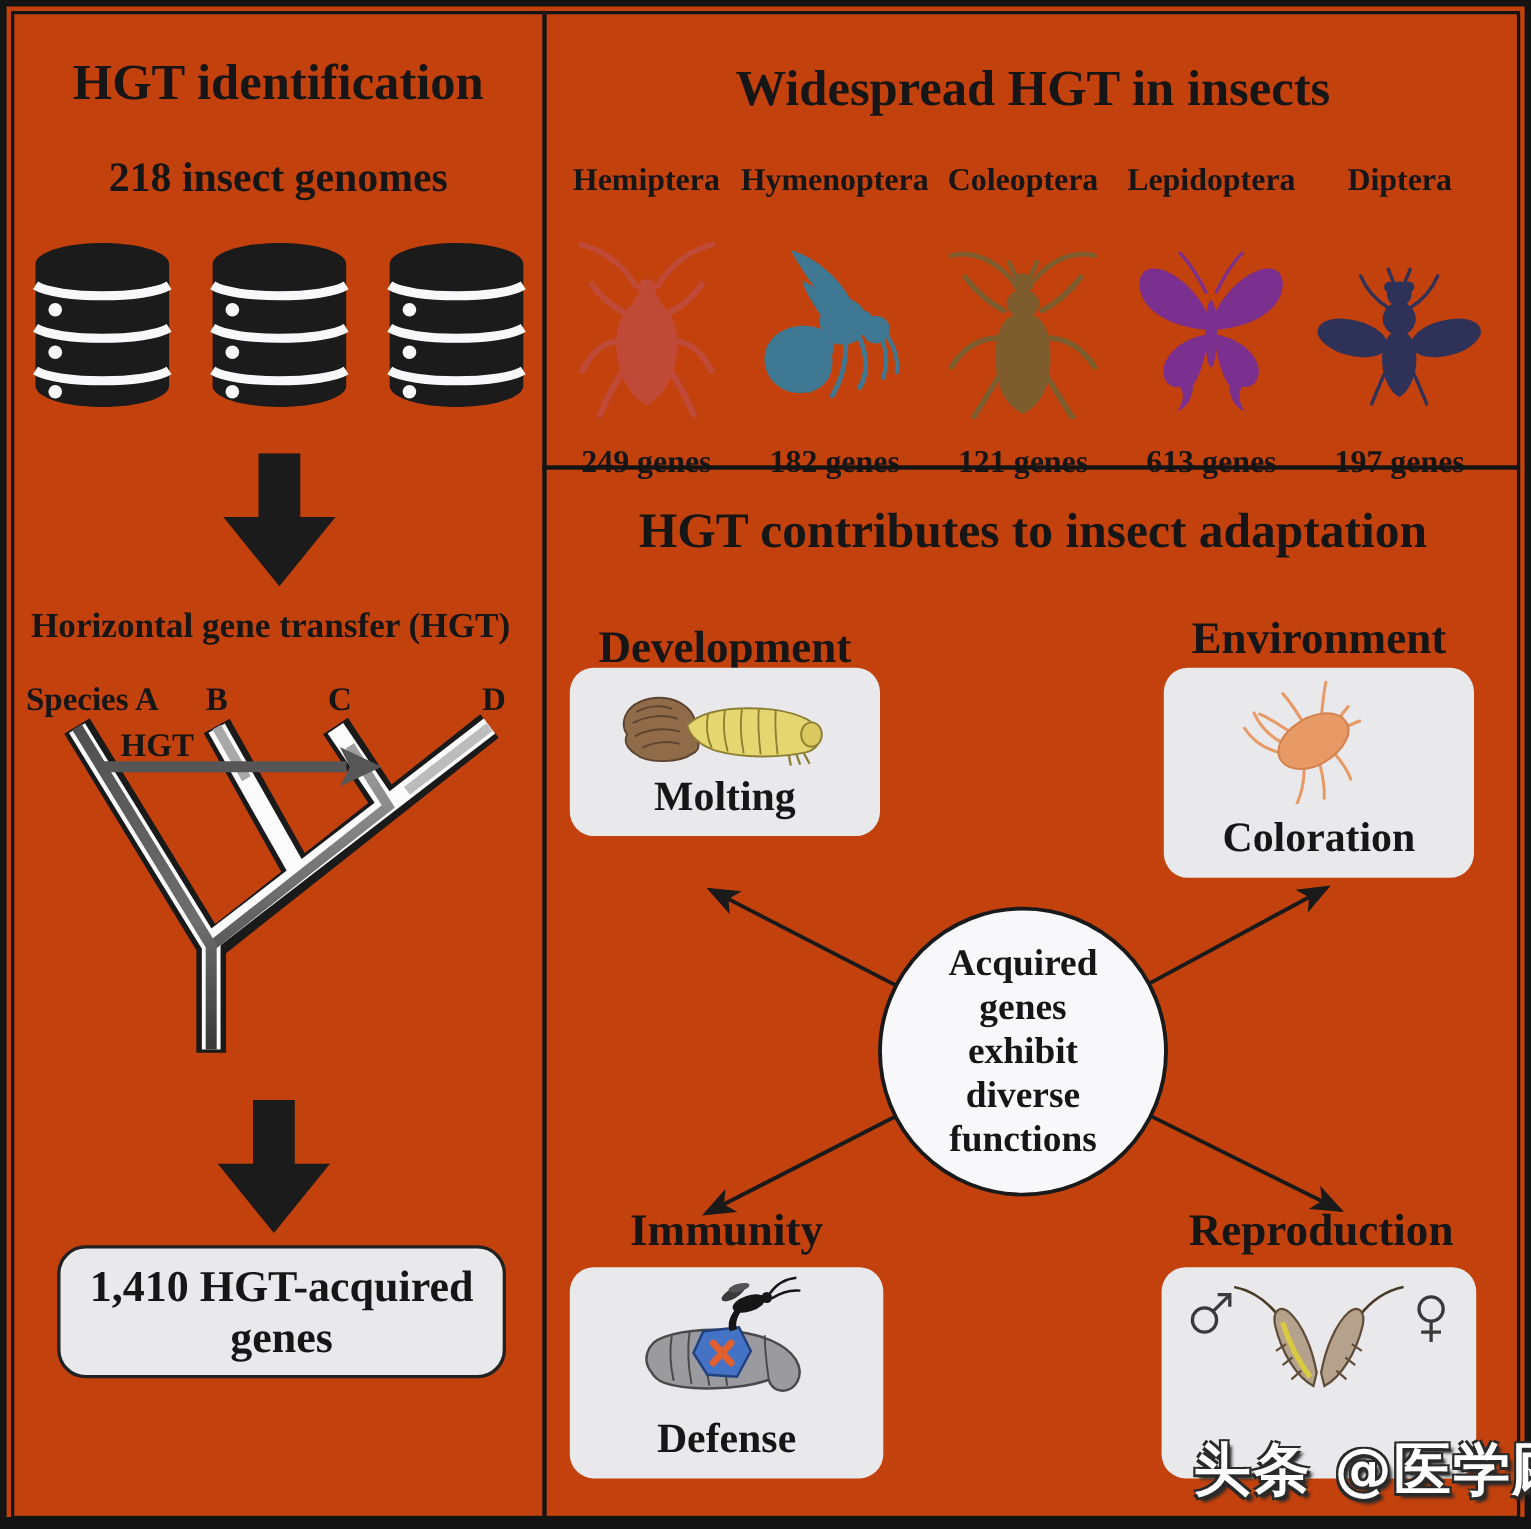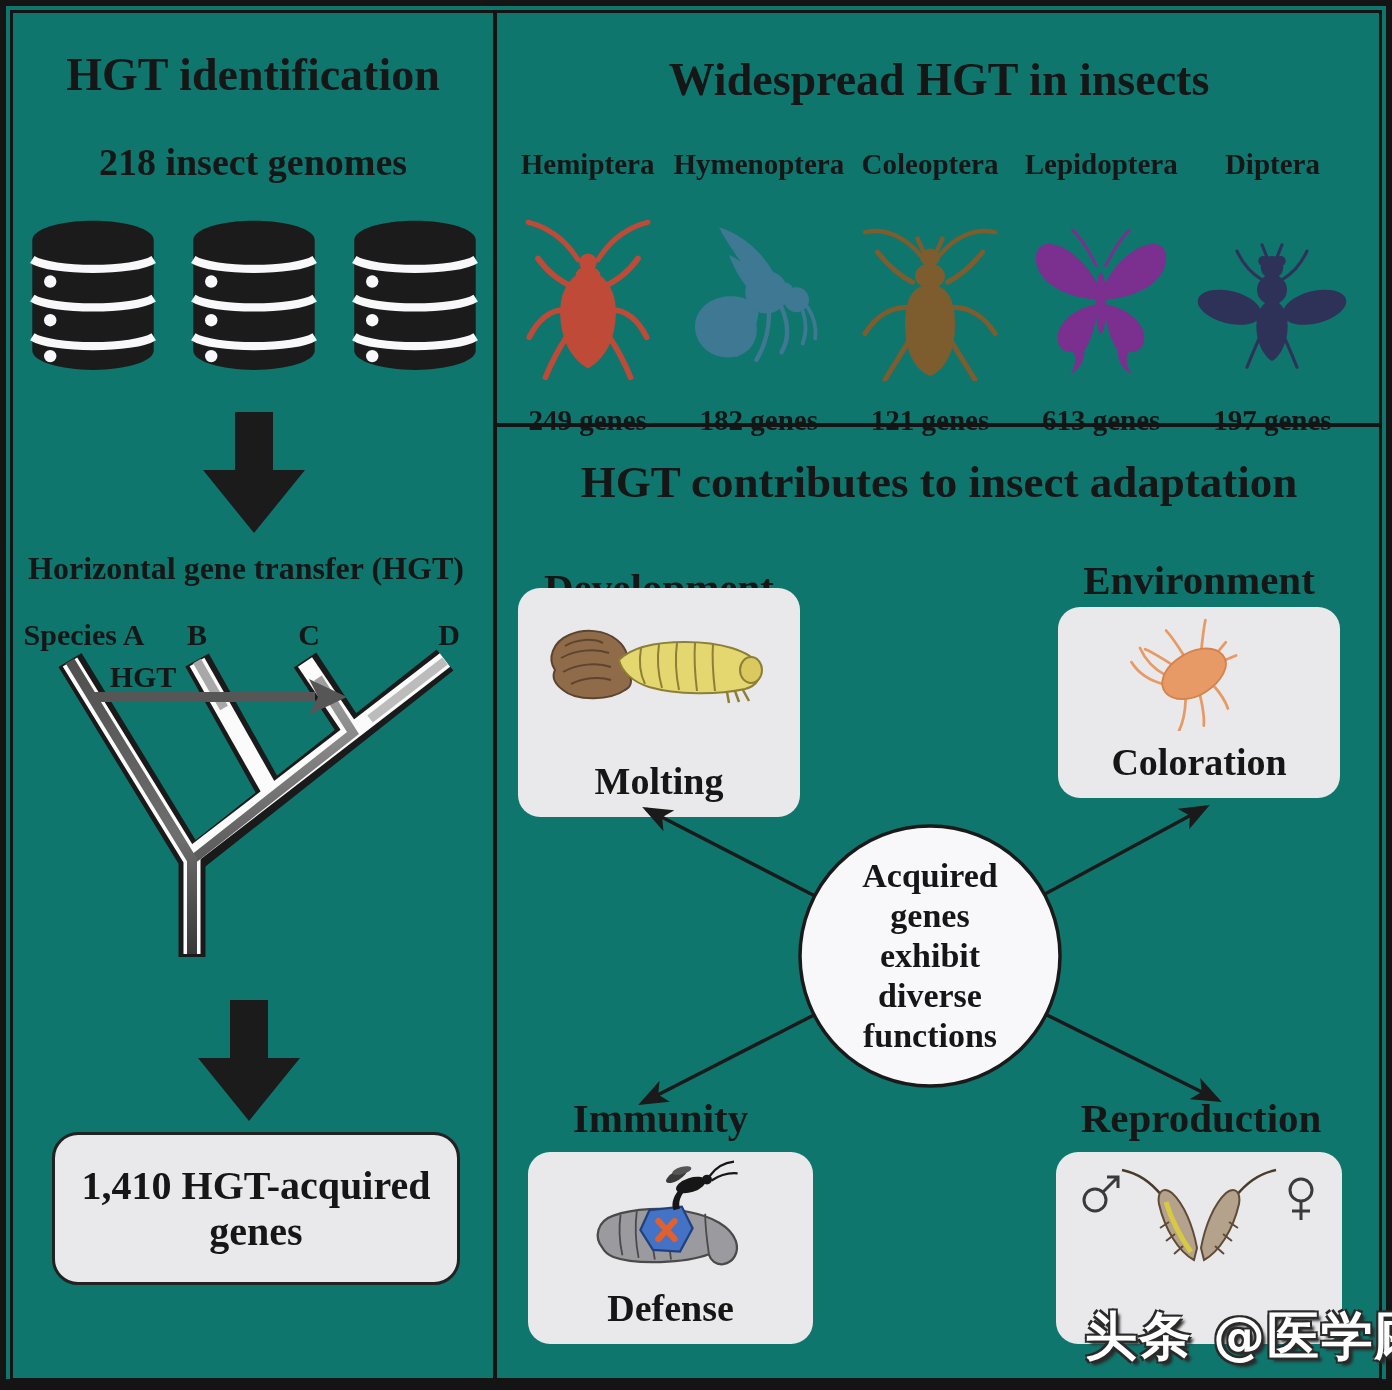--- a/index.html
+++ b/index.html
@@ -1,17 +1,17 @@
 <!DOCTYPE html>
 <html style="--c-ink: #1b1b1b; --c-panel_bg: #f8f8fa; --c-box_bg: #e9e9eb; --c-hemiptera: #c04a38; --c-hymenoptera: #3e7893; --c-coleoptera: #7d5c2e; --c-lepidoptera: #7b2f8e; --c-diptera: #2f3258; --c-aphid: #e79a66; --c-larva: #e5d76f; --c-larva_head: #d9c95f; --c-exuvia: #8f6b49; --c-caterpillar: #9b9b9f; --c-shield: #4472c4; --c-shield_mark: #e06030; --c-moth: #b5a28c; --c-moth_streak: #d8c943;"><head>
 <meta charset="utf-8">
 <style>
   html,body{margin:0;padding:0;background:#ffffff;}
   .page{
-    position:relative;width:1392px;height:1390px;background:#0f766e;
+    position:relative;width:1392px;height:1390px;background:#c2410c;
     font-family:"Liberation Serif","DejaVu Serif",serif;font-weight:700;color:#161616;
     overflow:hidden;
   }
   .outer-border{position:absolute;inset:0;border-style:solid;border-color:#141414;border-width:6px 6px 11px 6px;pointer-events:none;z-index:6;}
   .inner-border{position:absolute;left:10px;top:10px;right:10px;bottom:9px;border:3px solid #141414;pointer-events:none;z-index:6;}
   .divider-v{position:absolute;left:493px;top:10px;width:4px;height:1371px;background:#141414;z-index:5;}
   .divider-h{position:absolute;left:493px;top:423px;width:889px;height:4px;background:#141414;z-index:5;}
   .abs{position:absolute;}
   .ctr{text-align:center;}
   .t-title{font-size:46px;line-height:1.1;}
@@ -131,21 +131,21 @@
       <path d="M66,92 L290,92" stroke="#565656" stroke-width="10" fill="none"></path>
       <polygon points="284,74 322,92 284,110 293,92" fill="#565656"></polygon>
     </g>
     <text x="118" y="82" font-size="30" text-anchor="middle">HGT</text>
   </svg>
 
   <svg class="abs" style="left:196px;top:1000px;" width="106" height="122" viewBox="0 0 106 122">
     <polygon points="34,0 72,0 72,58 104,58 53,121 2,58 34,58" fill="var(--c-ink)"></polygon>
   </svg>
 
-  <div class="abs result-box ctr t-result" style="left:52px;top:1132px;width:408px;height:153px;padding:0 16px;box-sizing:border-box;">1,410 HGT-acquired genes</div>
+  <div class="abs result-box ctr t-result" style="left:52px;top:1132px;width:408px;height:121px;padding:0 16px;box-sizing:border-box;">1,410 HGT-acquired genes</div>
 
   <div class="abs ctr t-title" style="left:500px;top:55px;width:878px;">Widespread HGT in insects</div>
 
   <div class="abs order-row" style="left:502px;top:148px;width:856px;">
     <div class="order-col">
       <div class="oname t-order">Hemiptera</div>
       <div class="oicon">
         <svg width="150" height="165" viewBox="0 0 120 130" style="color:var(--c-hemiptera)">
           <g stroke="currentColor" fill="none" stroke-linecap="round">
             <path d="M52,34 C42,18 28,8 12,4" stroke-width="4"></path>
@@ -248,21 +248,21 @@
       </div>
       <div class="t-genes">197 genes</div>
     </div>
   </div>
 
   <div class="abs ctr t-title" style="left:500px;top:458px;width:878px;font-size:45px;">HGT contributes to insect adaptation</div>
 
   <div class="abs ctr t-cat" style="left:518px;top:564px;width:282px;">Development</div>
   <div class="abs ctr t-cat" style="left:1058px;top:556px;width:282px;">Environment</div>
 
-  <div class="abs gray-box fn-box" style="left:518px;top:588px;width:282px;height:229px;">
+  <div class="abs gray-box fn-box" style="left:518px;top:607px;width:282px;height:153px;">
     <svg width="240" height="118" viewBox="0 0 240 90" style="margin-top:18px;">
       <path d="M16,50 C8,38 14,22 30,15 C46,8 66,10 78,20 C88,28 92,40 86,52 C94,56 94,66 86,70 C72,80 38,82 24,70 C16,64 12,58 16,50 Z" fill="var(--c-exuvia)" stroke="#5c4430" stroke-width="2"></path>
       <g stroke="#5c4430" stroke-width="2" fill="none">
         <path d="M26,26 C38,19 54,18 64,23"></path>
         <path d="M22,38 C36,30 56,28 70,33"></path>
         <path d="M24,52 C38,44 58,42 72,47"></path>
         <path d="M32,64 C44,58 60,56 72,60"></path>
       </g>
       <path d="M80,40 C92,28 116,22 146,22 C180,22 212,30 220,46 C224,56 218,66 206,69 C178,75 138,75 110,67 C94,62 83,52 80,40 Z" fill="var(--c-larva)" stroke="#8d7f35" stroke-width="2"></path>
       <ellipse cx="212" cy="50" rx="11" ry="13" fill="var(--c-larva_head)" stroke="#8d7f35" stroke-width="2"></ellipse>
@@ -318,21 +318,21 @@
     <span>Acquired</span>
     <span>genes</span>
     <span>exhibit</span>
     <span>diverse</span>
     <span>functions</span>
   </div>
 
   <div class="abs ctr t-cat" style="left:518px;top:1094px;width:285px;">Immunity</div>
   <div class="abs ctr t-cat" style="left:1056px;top:1094px;width:290px;">Reproduction</div>
 
-  <div class="abs gray-box fn-box" style="left:518px;top:1152px;width:285px;height:192px;margin-left:10px;">
+  <div class="abs gray-box fn-box" style="left:518px;top:1152px;width:285px;height:192px;">
     <svg width="210" height="126" viewBox="0 0 200 140" style="margin-top:6px;">
       <path d="M24,100 C14,88 18,70 36,64 C58,56 92,54 120,60 C146,65 166,76 172,92 C176,104 170,116 158,118 C150,119 144,114 142,107 C116,117 60,119 36,110 C29,107 26,104 24,100 Z" fill="var(--c-caterpillar)" stroke="#4a4a4a" stroke-width="2.5"></path>
       <g stroke="#4a4a4a" stroke-width="2" fill="none">
         <path d="M44,63 C42,76 42,90 46,108"></path>
         <path d="M62,59 C60,74 60,90 64,111"></path>
         <path d="M80,57 C78,74 78,92 82,113"></path>
         <path d="M98,57 C96,74 97,92 100,113"></path>
         <path d="M138,62 C138,76 140,92 142,106"></path>
       </g>
       <path d="M76,58 L112,54 L124,78 L110,104 L80,102 L66,80 Z" fill="var(--c-shield)" stroke="#23407e" stroke-width="2.5"></path>

